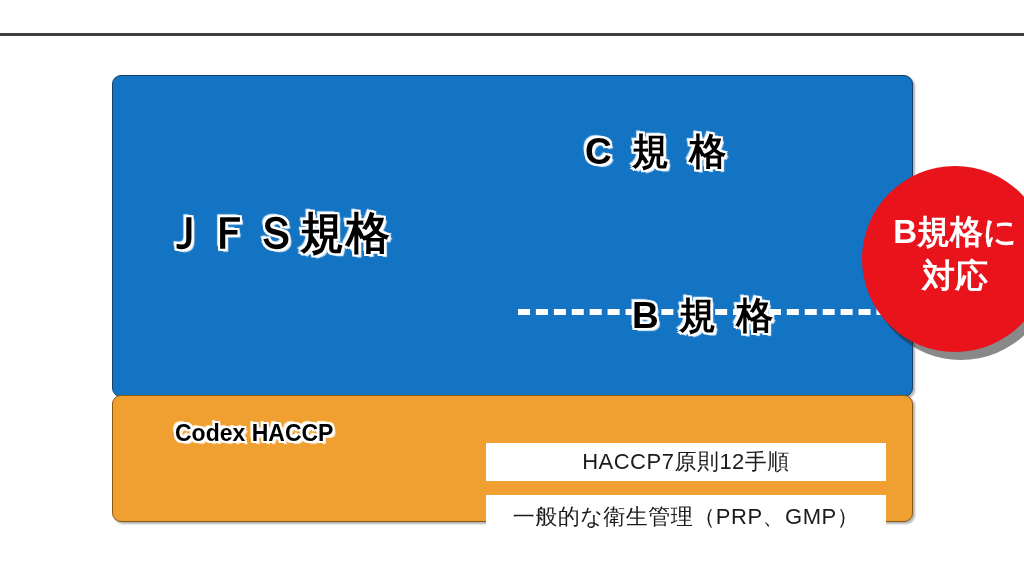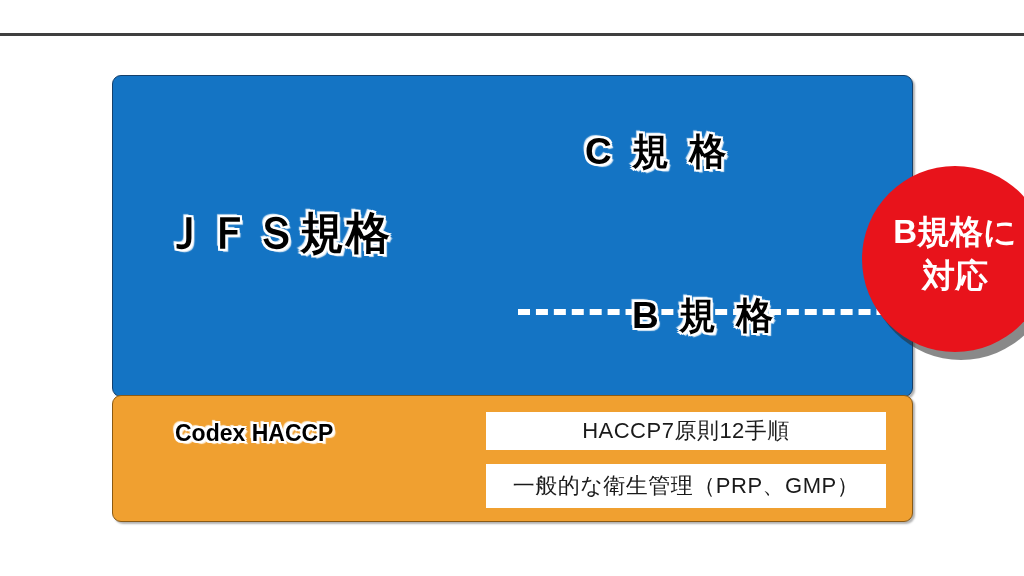--- a/index.html
+++ b/index.html
@@ -143,20 +143,21 @@
     left: 486px;
     width: 400px;
     background: #ffffff;
     display: flex;
     align-items: center;
     justify-content: center;
     color: #1a1a1a;
     font-size: 22px;
     letter-spacing: 0.5px;
     white-space: pre;
+    margin-top: 31px;
   }
   #chip-principles {
     top: 412px;
     height: 38px;
   }
   #chip-prerequisite {
     top: 464px;
     height: 44px;
   }
 

